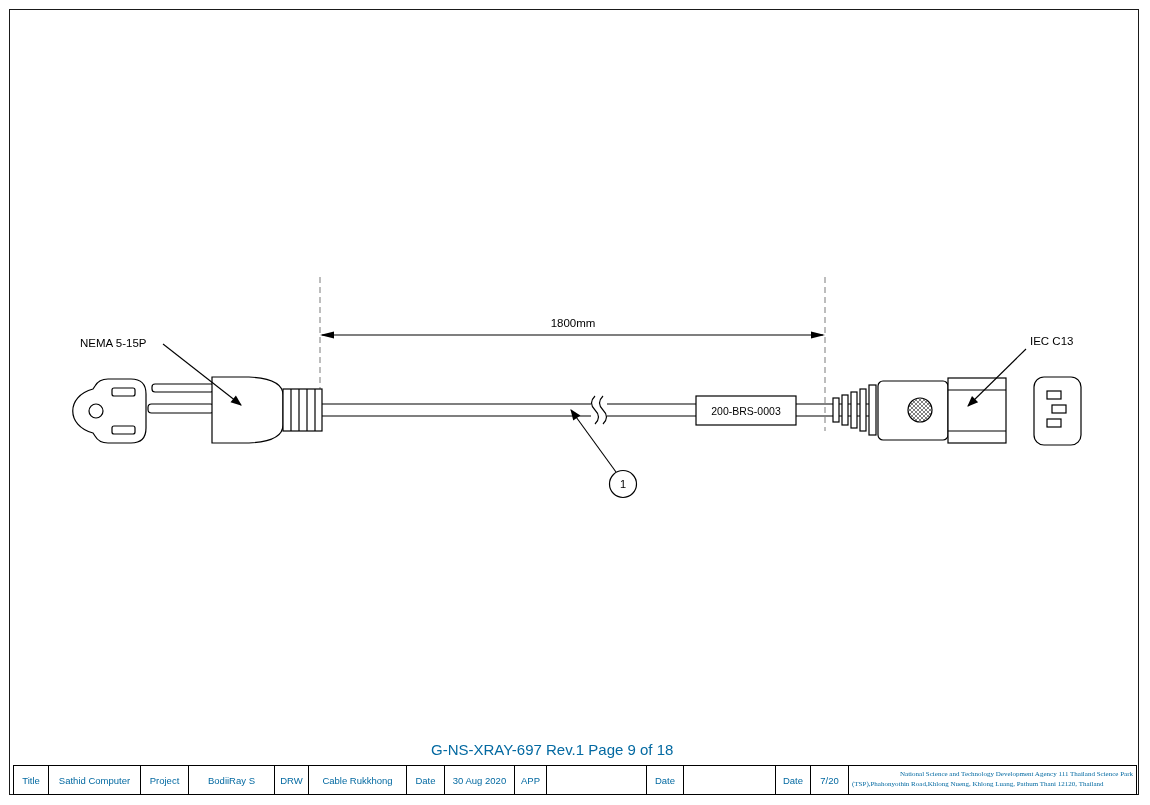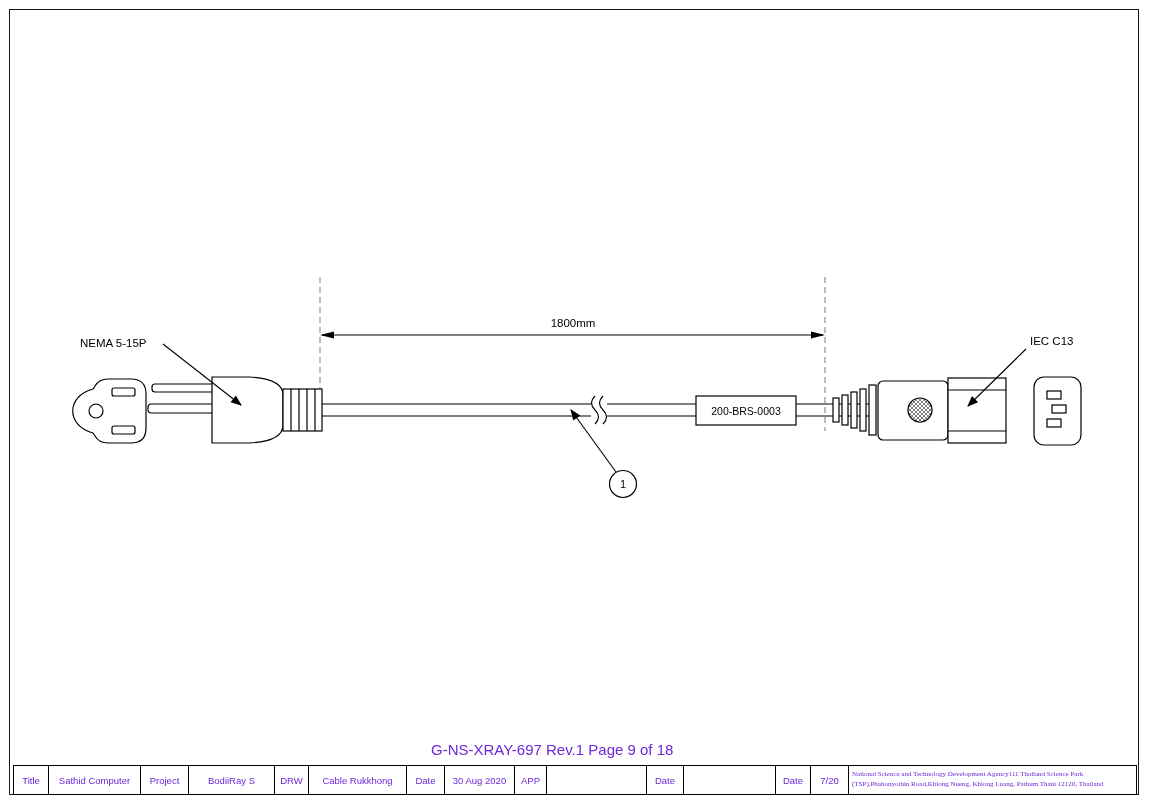--- a/index.html
+++ b/index.html
@@ -1,18 +1,18 @@
 <!DOCTYPE html>
 <html><head>
 <meta charset="utf-8">
 <style>
   html,body{margin:0;padding:0;background:#fff;}
   .page{
     position:relative;width:1150px;height:805px;background:#fff;
-    font-family:"Liberation Sans",sans-serif;color:#6d28d9;overflow:hidden;
+    font-family:"Liberation Sans",sans-serif;color:#0369a1;overflow:hidden;
   }
   .frame{
     position:absolute;left:9px;top:9px;width:1130px;height:786px;
     border:1px solid #1a1a1a;box-sizing:border-box;
   }
   .drawing-svg{position:absolute;left:0;top:0;}
   svg text{fill:#000;stroke:none;font-family:"Liberation Sans",sans-serif;}
 
   .parts-table{
     position:absolute;left:13px;top:719px;border-collapse:collapse;
@@ -37,21 +37,21 @@
     display:flex;align-items:center;justify-content:center;
     font-size:9.5px;white-space:nowrap;overflow:hidden;flex:0 0 auto;
   }
   .tb-cell.first{border-left:1px solid #000;}
   .tb-cell.agency{
     flex:1 1 auto;justify-content:flex-start;align-items:center;
     font-family:"Liberation Serif",serif;font-size:7px;line-height:1.4;
     padding:1px 3px;white-space:normal;
   }
   .agency-inner{width:100%;}
-  .agency-line1{display:flex;justify-content:flex-start;}
+  .agency-line1{display:flex;justify-content:space-between;margin-left:48px;}
 </style>
 </head>
 <body>
 
 <div class="page">
 
   <div class="frame"></div>
 
   <svg class="drawing-svg" width="1150" height="805" viewBox="0 0 1150 805">
     <defs>

